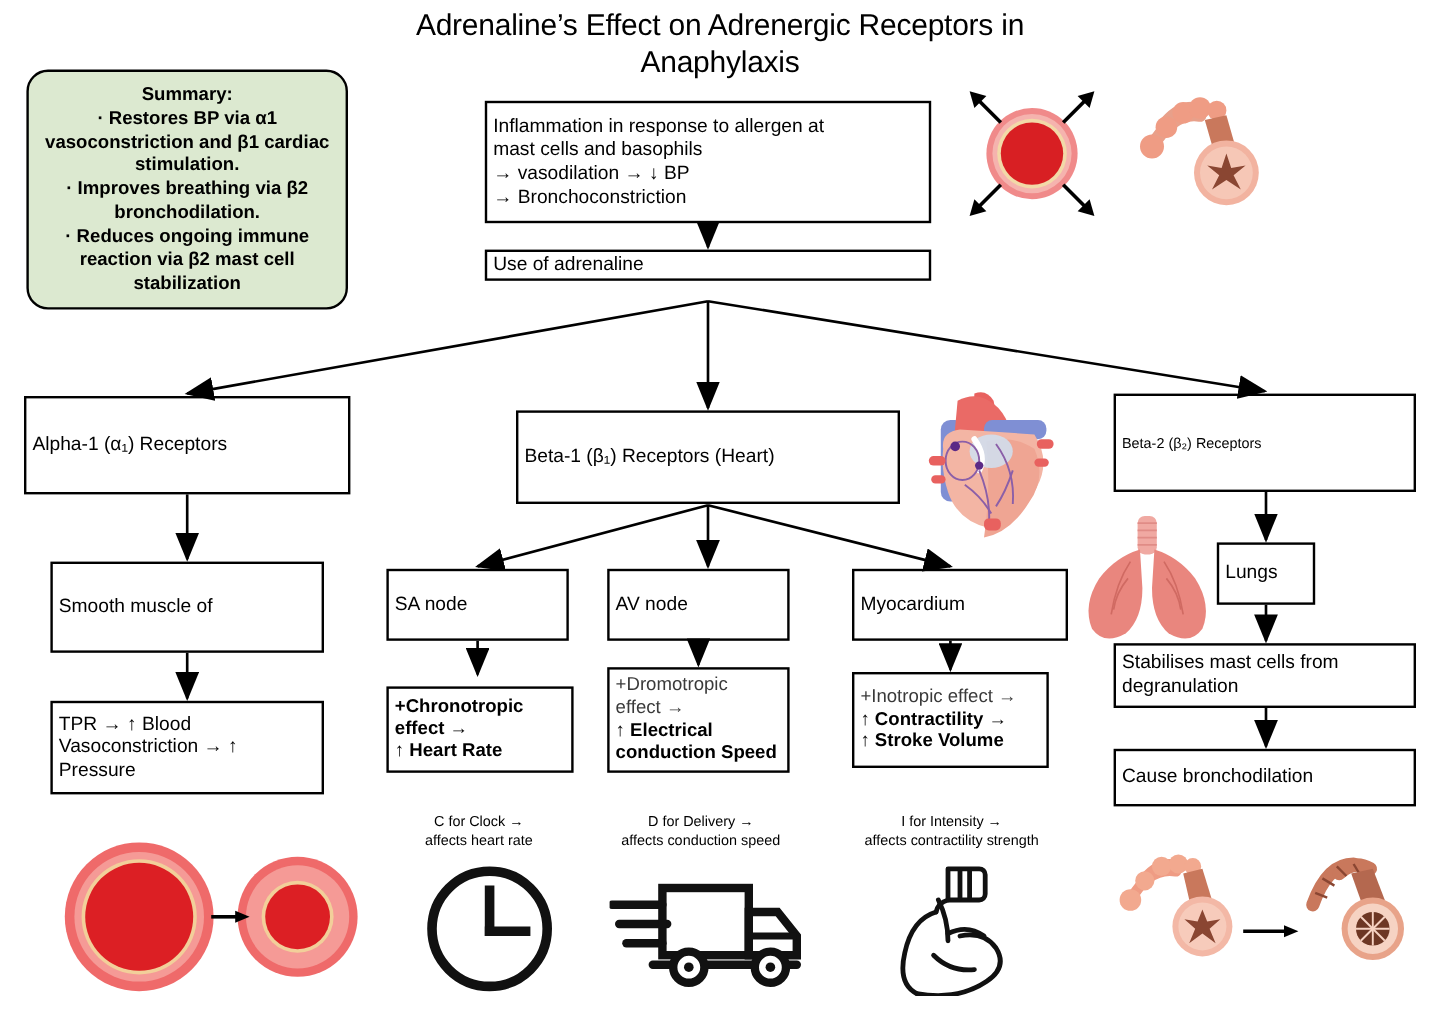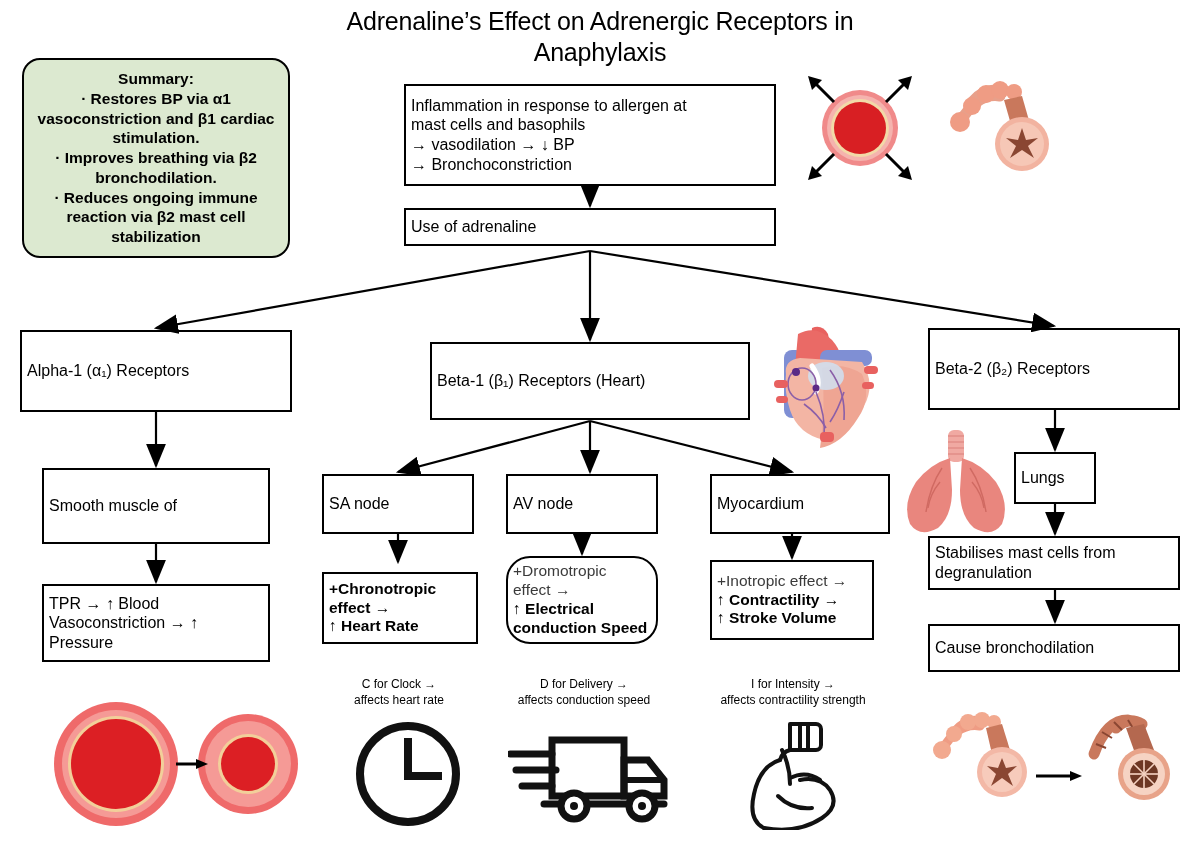--- a/index.html
+++ b/index.html
@@ -84,33 +84,33 @@
 
   <div class="abs box" style="left:404px; top:84px; width:372px; height:102px; font-size:16px;">
     <div class="inner">
       <div>Inflammation in response to allergen at</div>
       <div>mast cells and basophils</div>
       <div>→ vasodilation → ↓ BP</div>
       <div>→ Bronchoconstriction</div>
     </div>
   </div>
 
-  <div class="abs box" style="left:404px; top:208px; width:372px; height:38px; font-size:16px;">
+  <div class="abs box" style="left:404px; top:208px; width:372px; height:26px; font-size:16px;">
     <div class="inner">Use of adrenaline</div>
   </div>
 
   <div class="abs box" style="left:20px; top:330px; width:272px; height:82px; font-size:16px;">
     <div class="inner">Alpha-1 (α₁) Receptors</div>
   </div>
 
   <div class="abs box" style="left:430px; top:342px; width:320px; height:78px; font-size:16px;">
     <div class="inner">Beta-1 (β₁) Receptors (Heart)</div>
   </div>
 
-  <div class="abs box" style="left:928px; top:328px; width:252px; height:82px; font-size:16px;">
+  <div class="abs box" style="left:928px; top:328px; width:252px; height:82px; font-size:12px;">
     <div class="inner">Beta-2 (β₂) Receptors</div>
   </div>
 
   <div class="abs box" style="left:42px; top:468px; width:228px; height:76px; font-size:16px;">
     <div class="inner">
       <div>Smooth muscle of</div>
     </div>
   </div>
 
   <div class="abs box" style="left:42px; top:584px; width:228px; height:78px; font-size:16px;">
@@ -132,21 +132,21 @@
   </div>
 
   <div class="abs box" style="left:322px; top:572px; width:156px; height:72px; font-size:15.5px;">
     <div class="inner">
       <div class="bld">+Chronotropic</div>
       <div class="bld">effect →</div>
       <div class="bld">↑ Heart Rate</div>
     </div>
   </div>
 
-  <div class="abs box" style="left:506px; top:556px; width:152px; height:88px; font-size:15.5px;border-radius:24px;">
+  <div class="abs box" style="left:506px; top:556px; width:152px; height:88px; font-size:15.5px;">
     <div class="inner">
       <div class="thin">+Dromotropic</div>
       <div class="thin">effect →</div>
       <div class="bld">↑ Electrical</div>
       <div class="bld">conduction Speed</div>
     </div>
   </div>
 
   <div class="abs box" style="left:710px; top:560px; width:164px; height:80px; font-size:15.5px;">
     <div class="inner">

